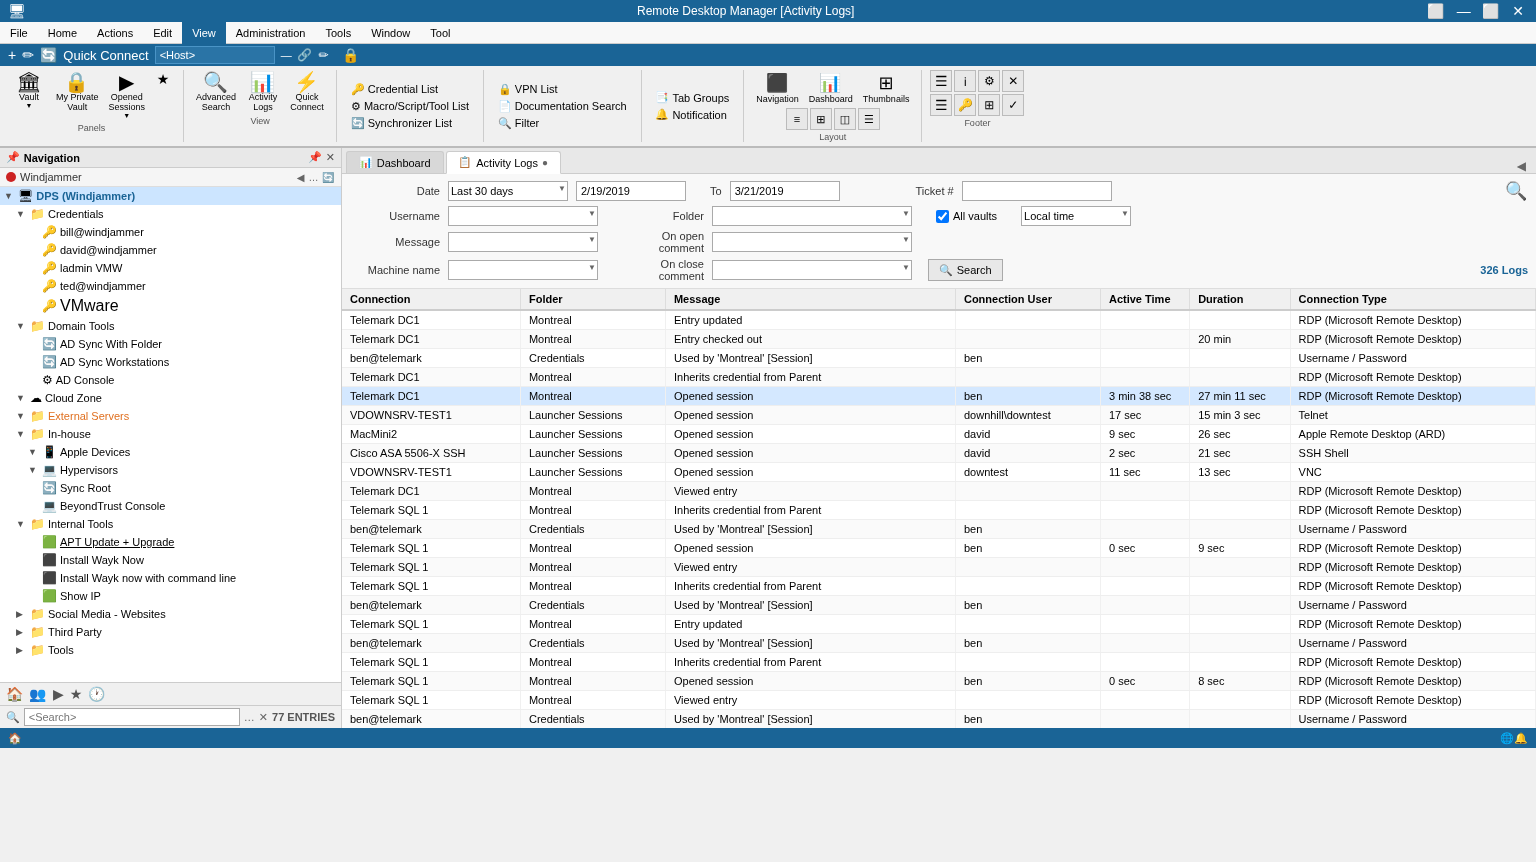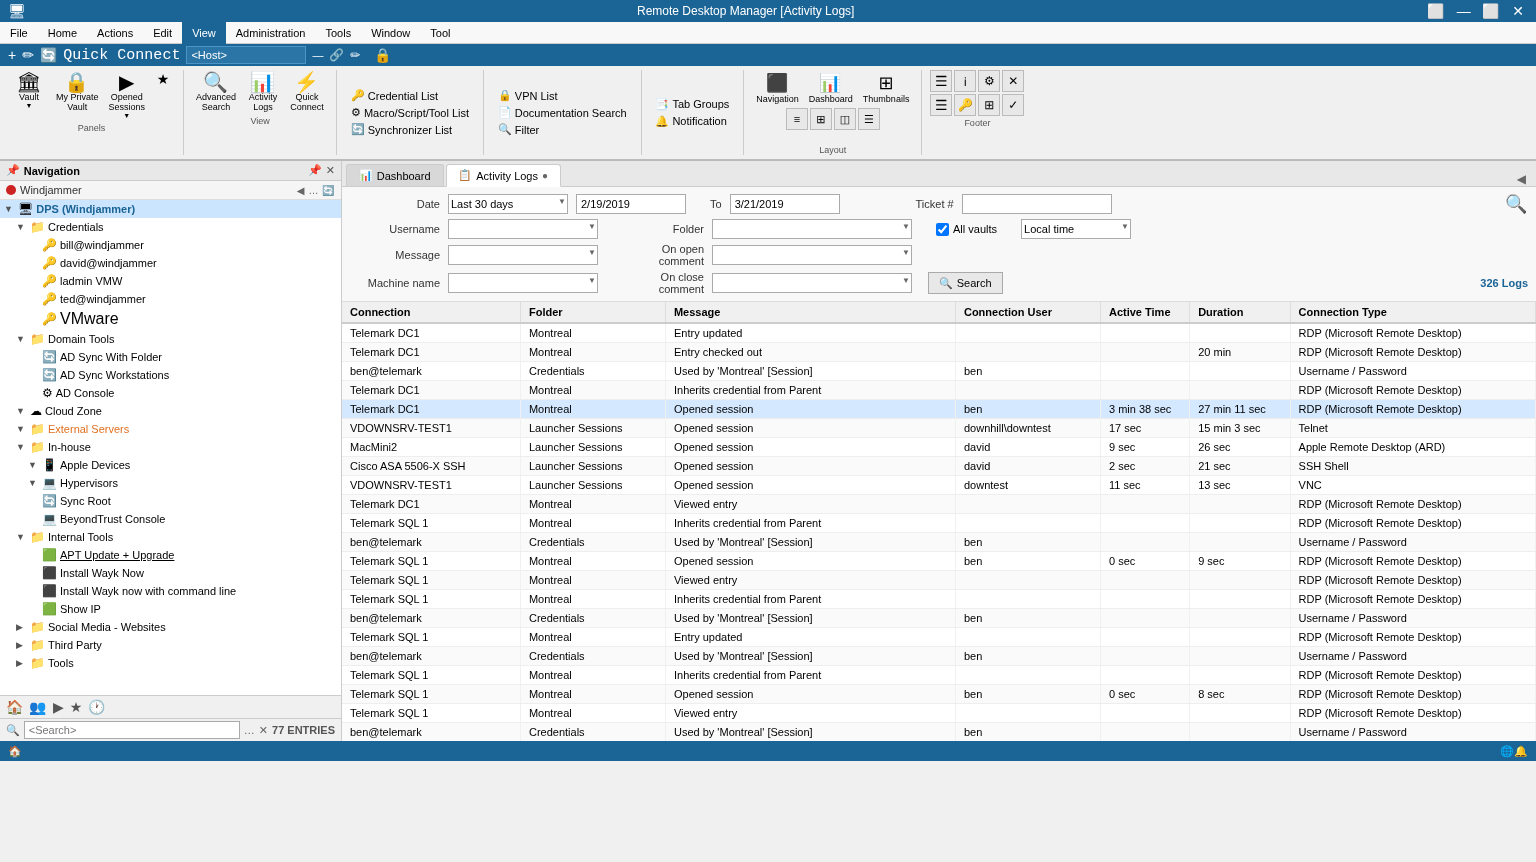--- a/index.html
+++ b/index.html
@@ -347,21 +347,21 @@
   <div class="menu-item">Administration</div>
   <div class="menu-item">Tools</div>
   <div class="menu-item">Window</div>
   <div class="menu-item">Tool</div>
 </div>
 
 <div class="quick-connect-bar">
   <span style="font-size:14px; cursor:pointer;">+</span>
   <span style="font-size:14px; cursor:pointer;">✏</span>
   <span style="font-size:14px; cursor:pointer;">🔄</span>
-  <span style="color:white; font-size:15px;font-family:Liberation Mono, monospace;">Quick Connect</span>
+  <span style="color:white; font-size:13px;">Quick Connect</span>
   <input class="qc-input" value="&lt;Host&gt;" placeholder="&lt;Host&gt;" style="">
   <span style="color:white;">—</span>
   <span style="color:white; cursor:pointer; font-size:12px;">🔗</span>
   <span style="color:white; cursor:pointer; font-size:12px;">✏</span>
   <span style="color:white; font-size:14px; margin-left:8px;">🔒</span>
 </div>
 
 <div class="ribbon-area">
   <div class="ribbon-content" style="display:flex; align-items:stretch; padding:4px 8px; gap:4px; background:#f0f0f0; border-bottom:1px solid #bbb; flex-wrap:nowrap;">
 
@@ -461,21 +461,21 @@
           <span class="tb-btn-label">Thumbnails</span>
         </div>
       </div>
 
       <div style="display:flex; gap:2px; margin-top:2px; justify-content:center;">
         <div class="layout-icon">≡</div>
         <div class="layout-icon">⊞</div>
         <div class="layout-icon">◫</div>
         <div class="layout-icon">☰</div>
       </div>
-      <div style="font-size:9px; color:#555; text-align:center; margin-top:15px;">Layout</div>
+      <div style="font-size:9px; color:#555; text-align:center; margin-top:2px;">Layout</div>
     </div>
 
     <div style="display:flex; flex-direction:column;">
       <div style="display:flex; gap:2px;">
         <div style="display:flex; flex-direction:column; gap:2px;">
           <div style="display:flex; gap:2px;">
             <div class="layout-icon" style="font-size:14px;">☰</div>
             <div class="layout-icon" style="font-size:12px;">ℹ</div>
             <div class="layout-icon" style="font-size:12px;">⚙</div>
             <div class="layout-icon" style="font-size:12px;">✕</div>

